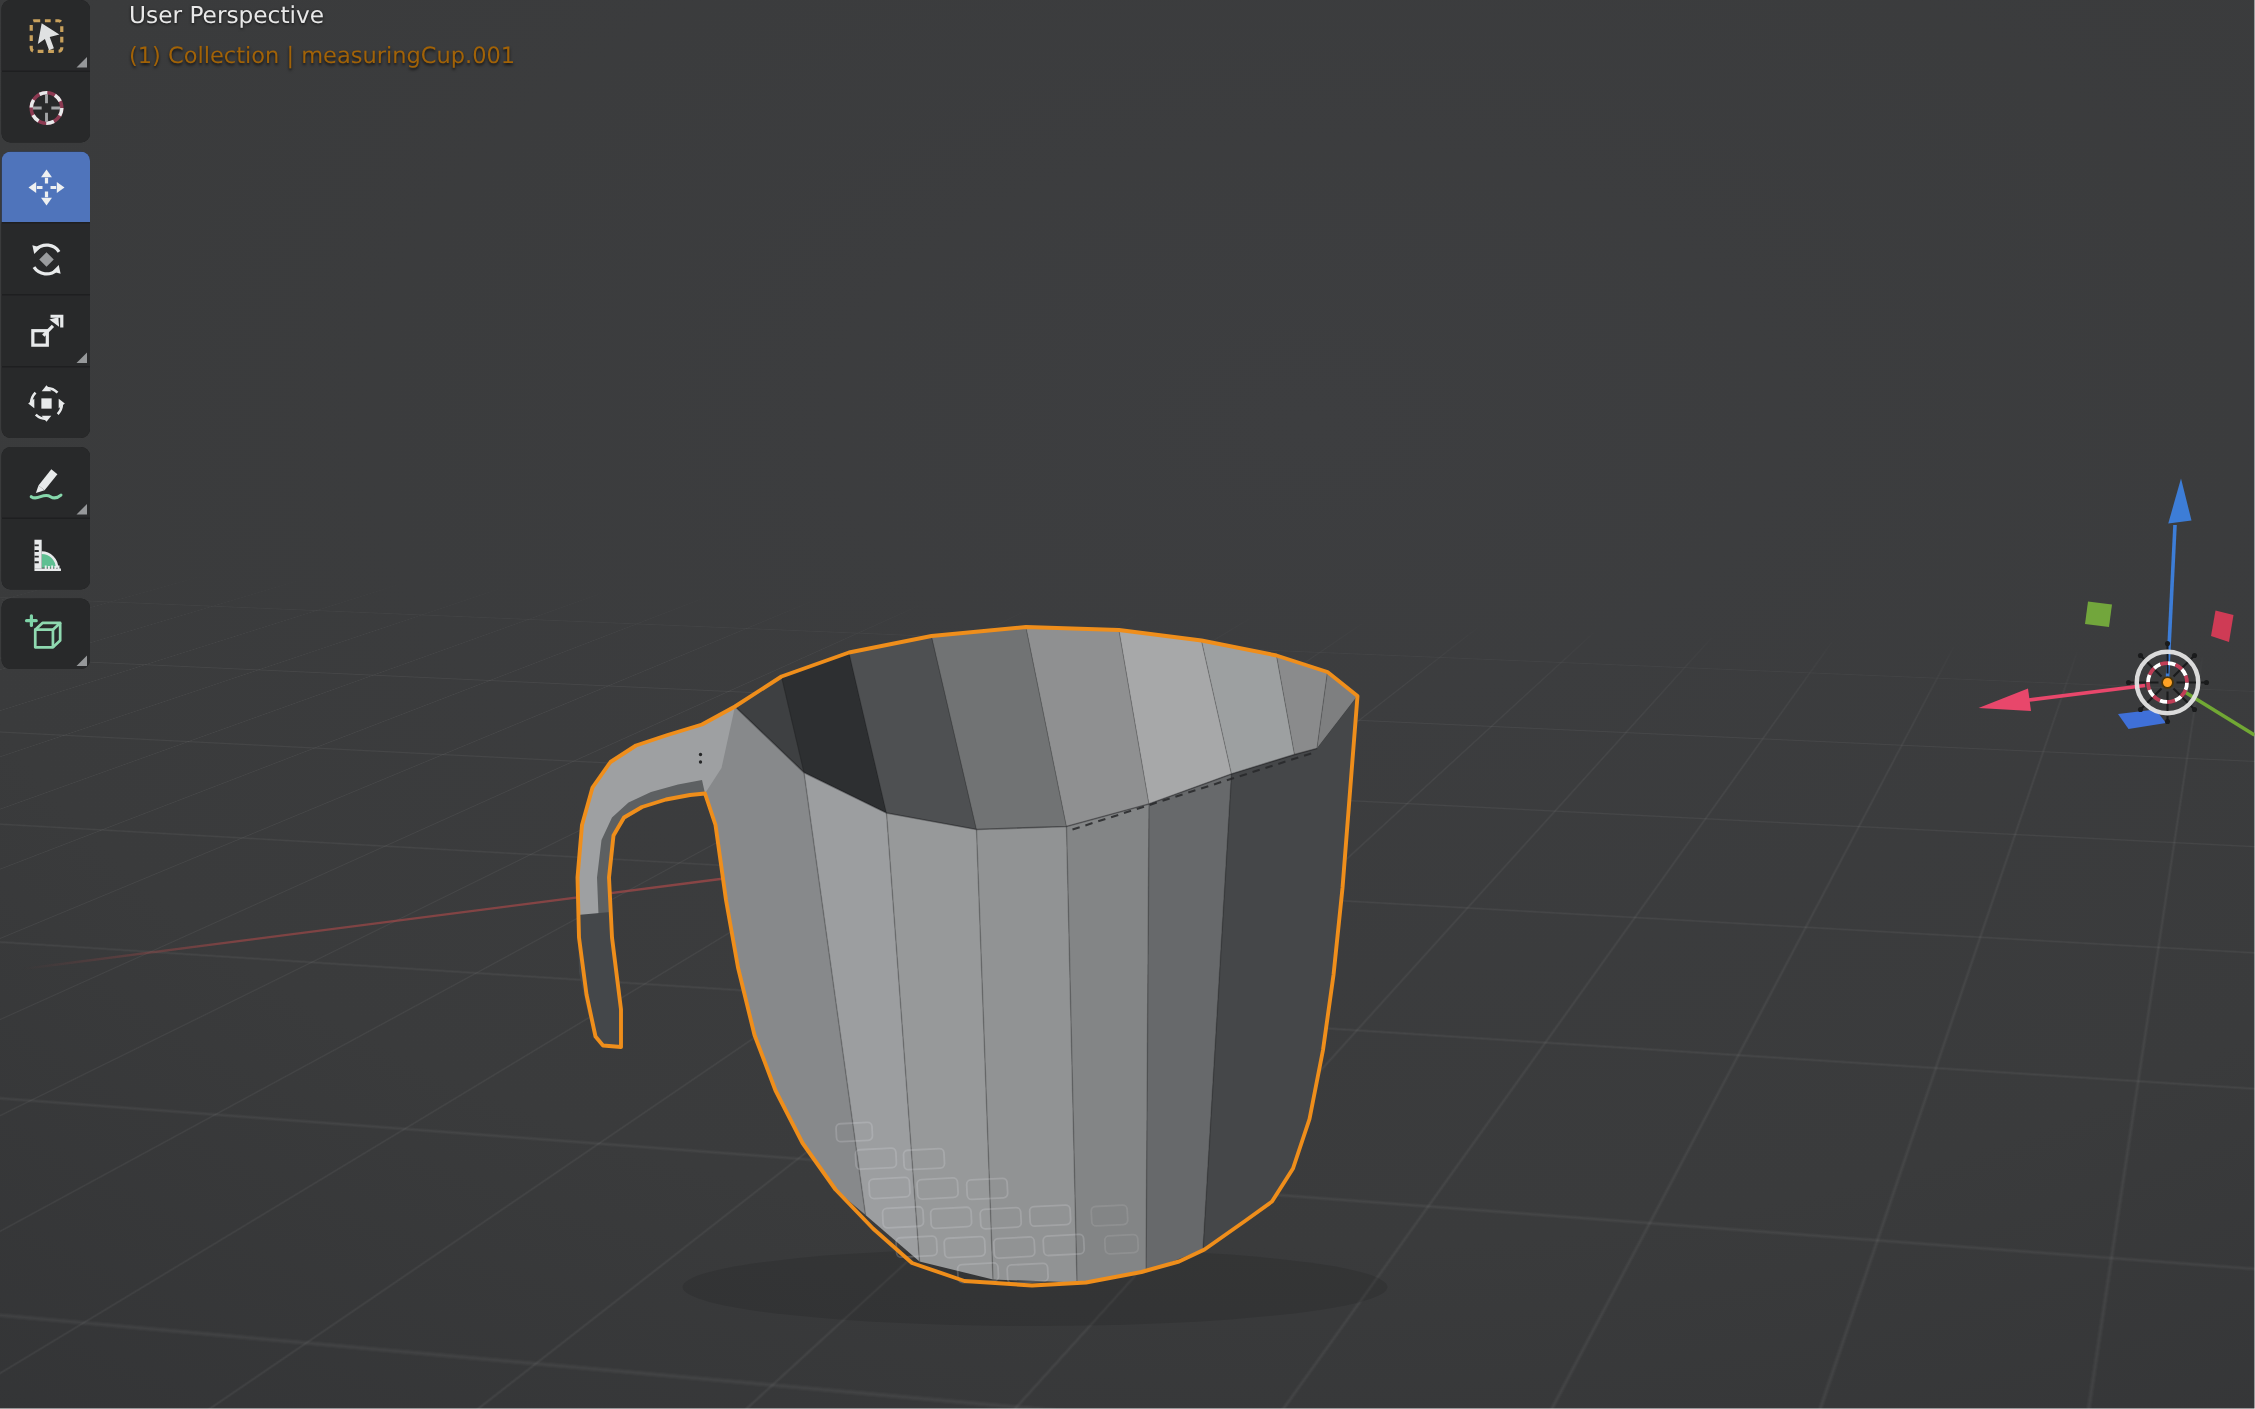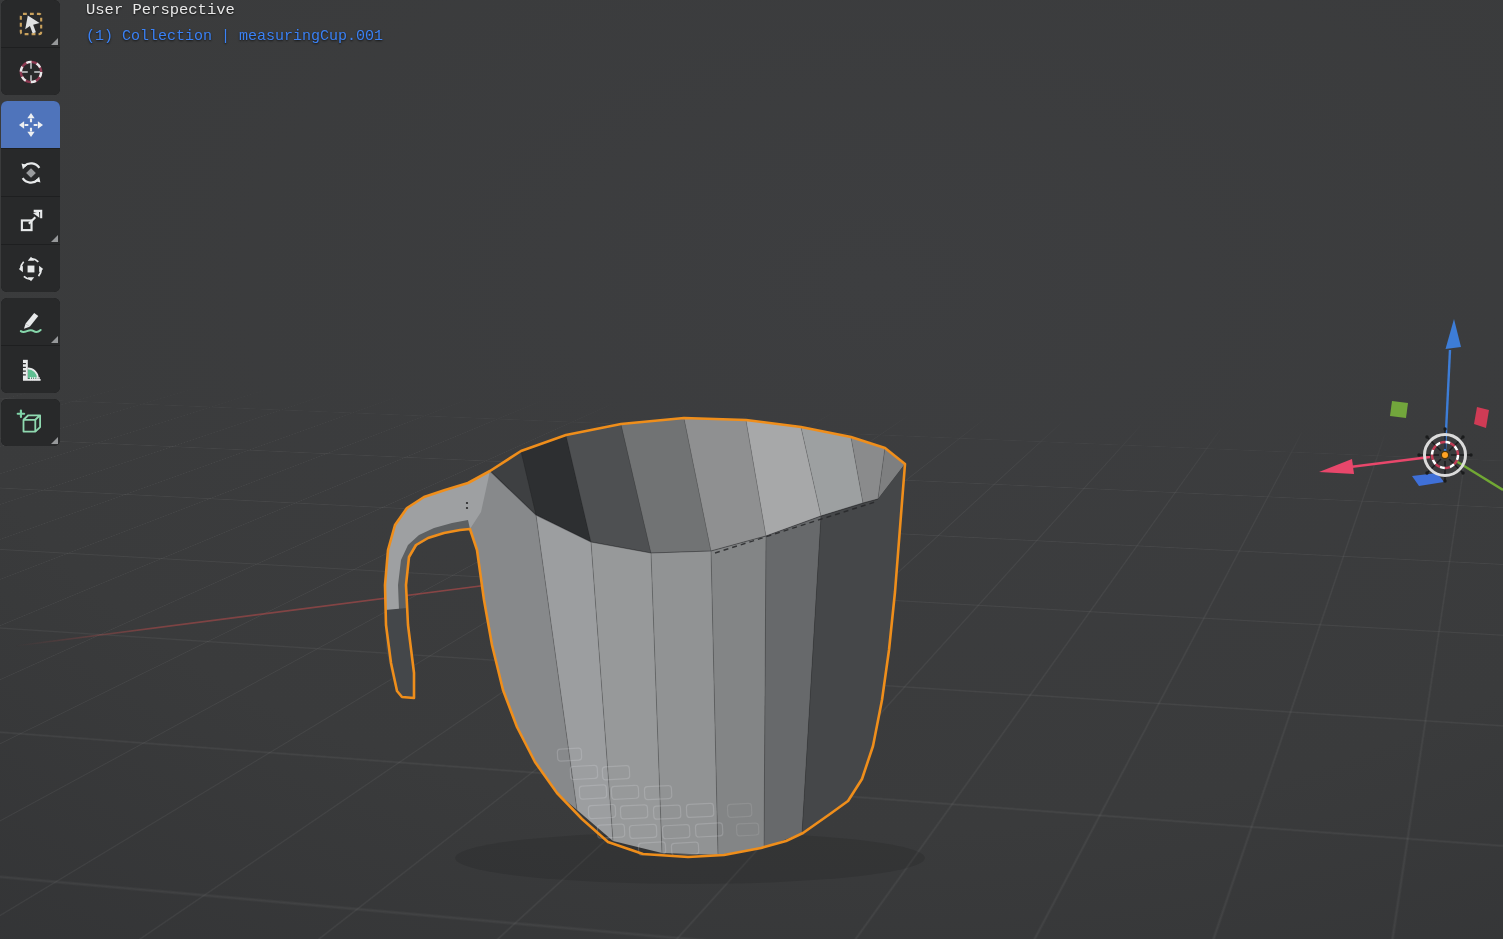--- a/index.html
+++ b/index.html
@@ -21,23 +21,23 @@
     background-image:
       repeating-linear-gradient(0deg,  var(--grid-line) 0 1.4px, transparent 1.4px 84px),
       repeating-linear-gradient(90deg, var(--grid-line) 0 1.4px, transparent 1.4px 84px);
     transform-origin:2250px 0px;
     transform:perspective(880px) rotateX(63deg) rotateZ(5deg);
     -webkit-mask-image:linear-gradient(180deg,transparent 0,rgba(0,0,0,.75) 70px,#000 160px);
     mask-image:linear-gradient(180deg,transparent 0,rgba(0,0,0,.75) 70px,#000 160px);
     opacity:.8;
   }
   
-  .hud-text{position:absolute;left:86px;color:#e8e8e8;text-shadow:0 1px 2px rgba(0,0,0,.7);white-space:nowrap;font-family:Liberation Mono, monospace;}
+  .hud-text{position:absolute;left:86px;color:#e8e8e8;text-shadow:0 1px 2px rgba(0,0,0,.7);white-space:nowrap;}
   .view-label{top:1px;font-size:15.5px;}
-  .context-label{top:28px;font-size:15px;color:#3b82f6;}
+  .context-label{top:28px;font-size:15px;color:#a16207;}
   
   .toolbar{position:absolute;left:1px;top:0;width:59px;display:flex;flex-direction:column;}
   .tgroup{display:flex;flex-direction:column;gap:1px;background:#1e1f20;border-radius:6px;overflow:hidden;margin-bottom:6px;}
   .tbtn{position:relative;width:59px;height:47px;border:none;padding:0;margin:0;background:#28292a;
         display:flex;align-items:center;justify-content:center;cursor:pointer;}
   .tbtn.active{background:var(--tool-active);}
   .tbtn svg{width:30px;height:30px;display:block;}
   .more{position:absolute;right:2px;bottom:2px;width:0;height:0;
         border-left:7px solid transparent;border-bottom:7px solid #96989a;}
   .scene{position:absolute;inset:0;}

